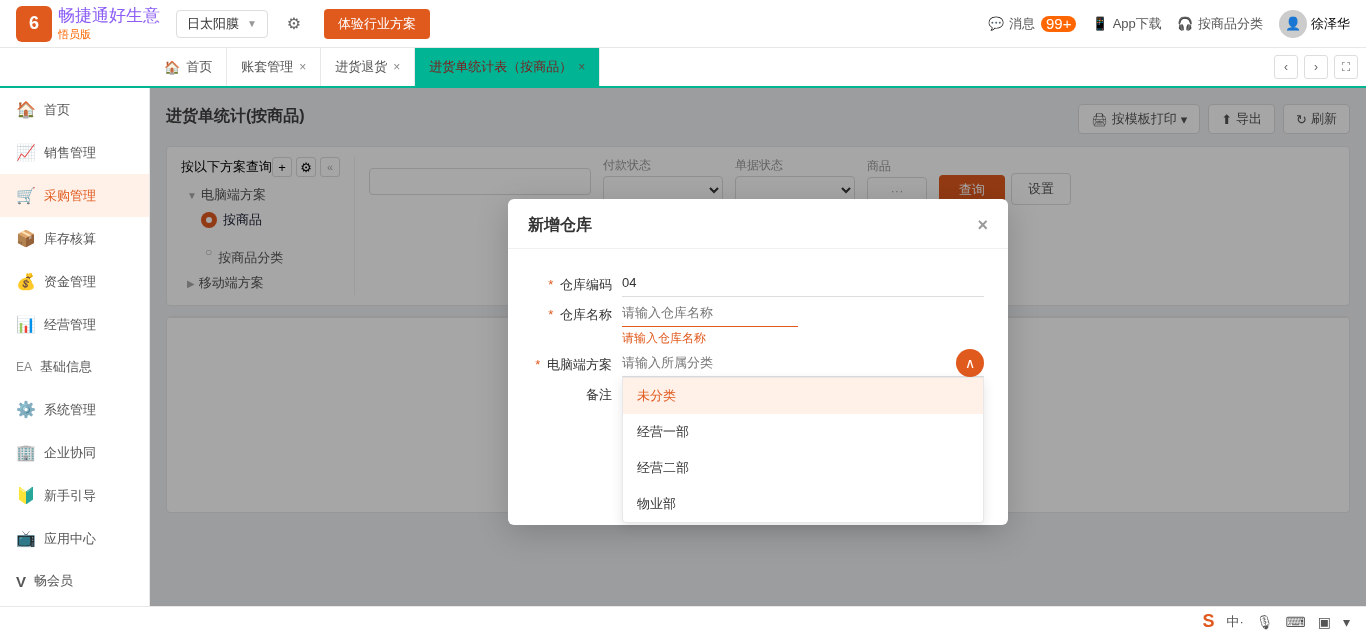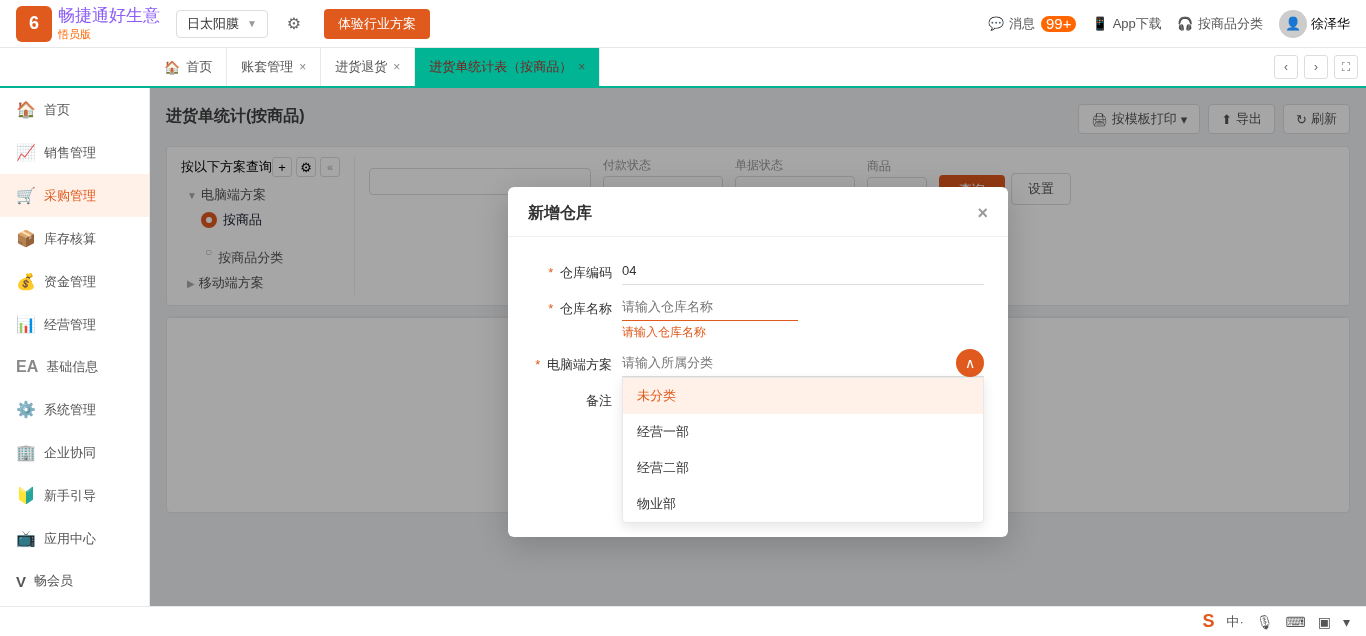--- a/index.html
+++ b/index.html
@@ -147,21 +147,21 @@
     .modal-header {
       display: flex; justify-content: space-between;
       padding: 16px 20px 12px;
       border-bottom: 1px solid #f0f0f0;
       font-size: 16px; font-weight: bold; color: #333;
     }
     .modal-close { cursor: pointer; color: #999; font-size: 18px; }
     .modal-body { padding: 20px 24px; }
     .form-row {
       display: flex; align-items: flex-start;
-      margin-bottom: 8px; gap: 10px;
+      margin-bottom: 2px; gap: 10px;
     }
     .form-label {
       font-size: 13px; color: #333;
       width: 80px; min-width: 80px;
       padding-top: 7px; text-align: right;
     }
     .form-label .required { color: #e05a1e; margin-right: 3px; }
     .form-input {
       flex: 1; border: none; border-bottom: 1px solid #ddd;
       padding: 6px 0; font-size: 13px; color: #333; background: transparent;
@@ -304,21 +304,21 @@
     </div>
     <div class="sidebar-item">
       <span class="si-icon">💰</span>
       <span>资金管理</span>
     </div>
     <div class="sidebar-item">
       <span class="si-icon">📊</span>
       <span>经营管理</span>
     </div>
     <div class="sidebar-item">
-      <span class="si-icon" style="font-size:16px;font-weight:bold;color:#888;">EA</span>
+      <span class="si-icon" style="font-size:12px;font-weight:normal;color:#888;">EA</span>
       <span>基础信息</span>
     </div>
     <div class="sidebar-item">
       <span class="si-icon">⚙️</span>
       <span>系统管理</span>
     </div>
     <div class="sidebar-item">
       <span class="si-icon">🏢</span>
       <span>企业协同</span>
     </div>

